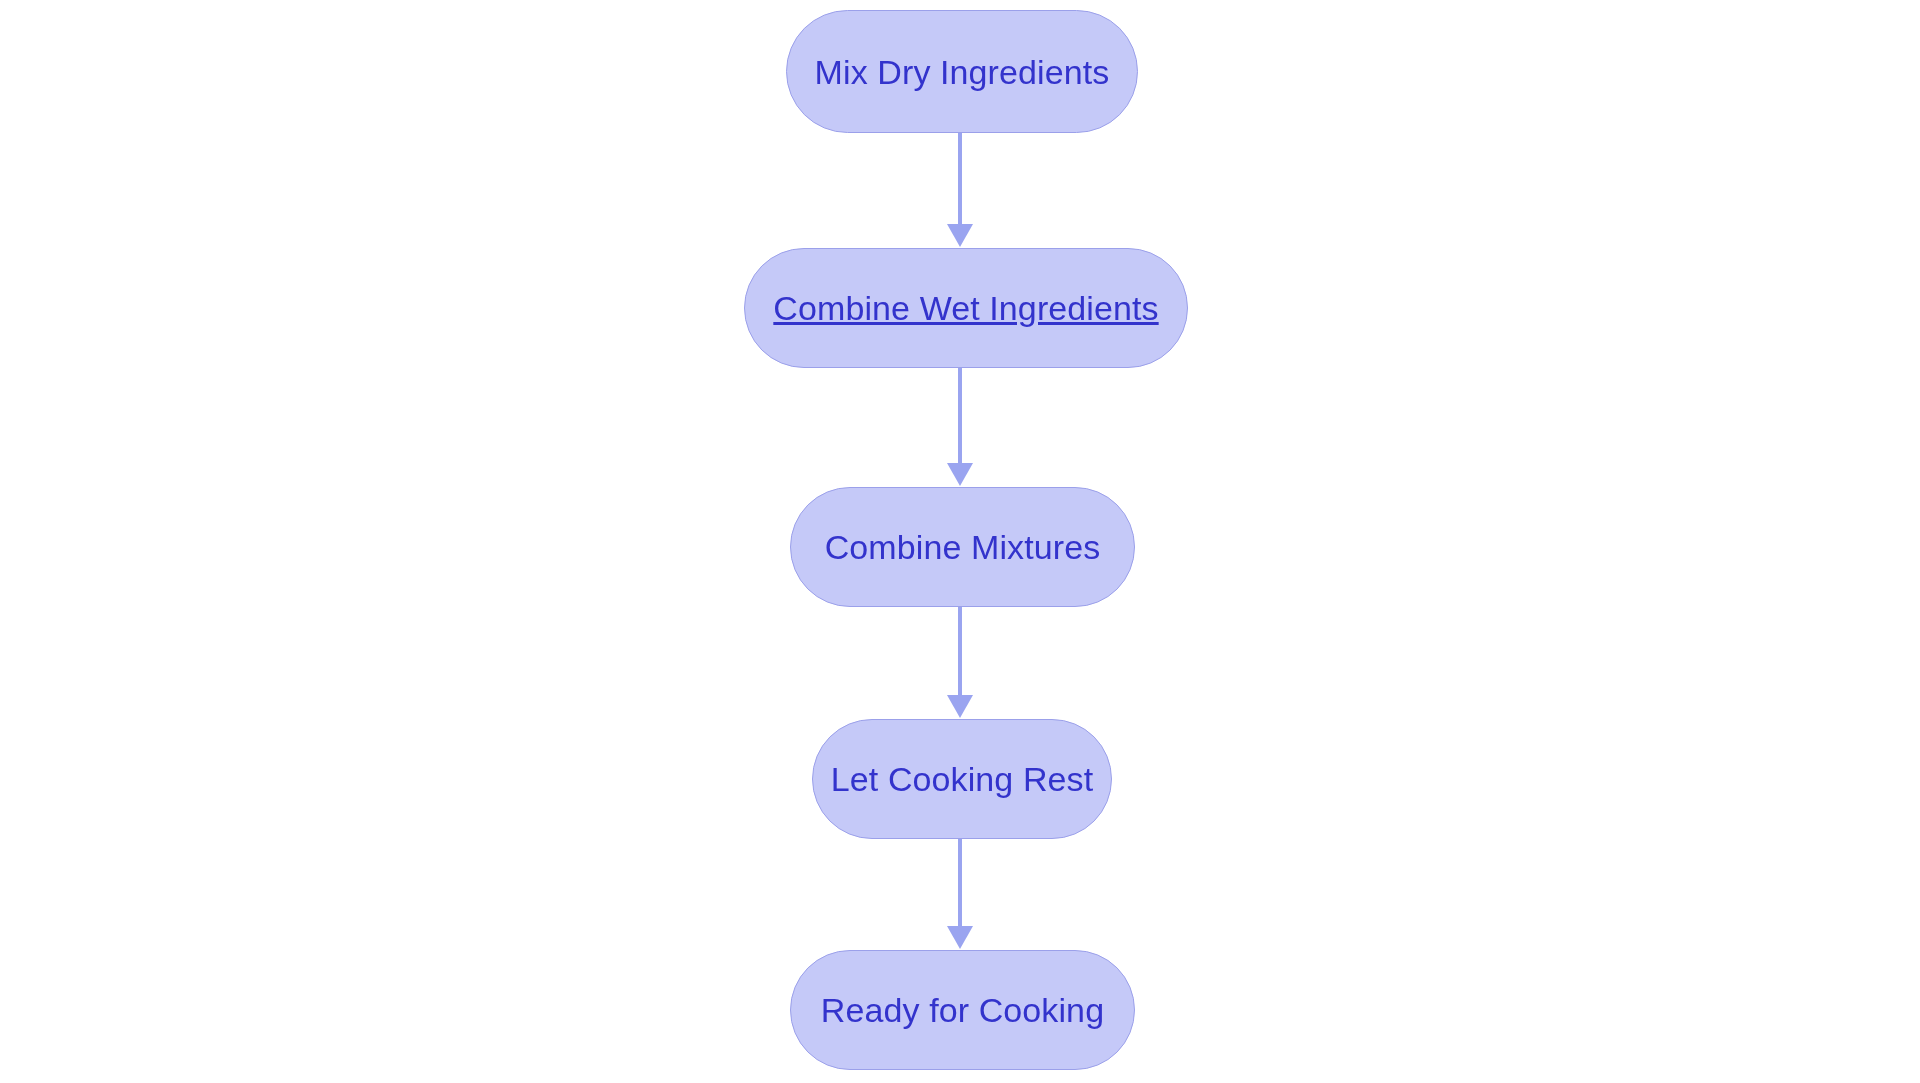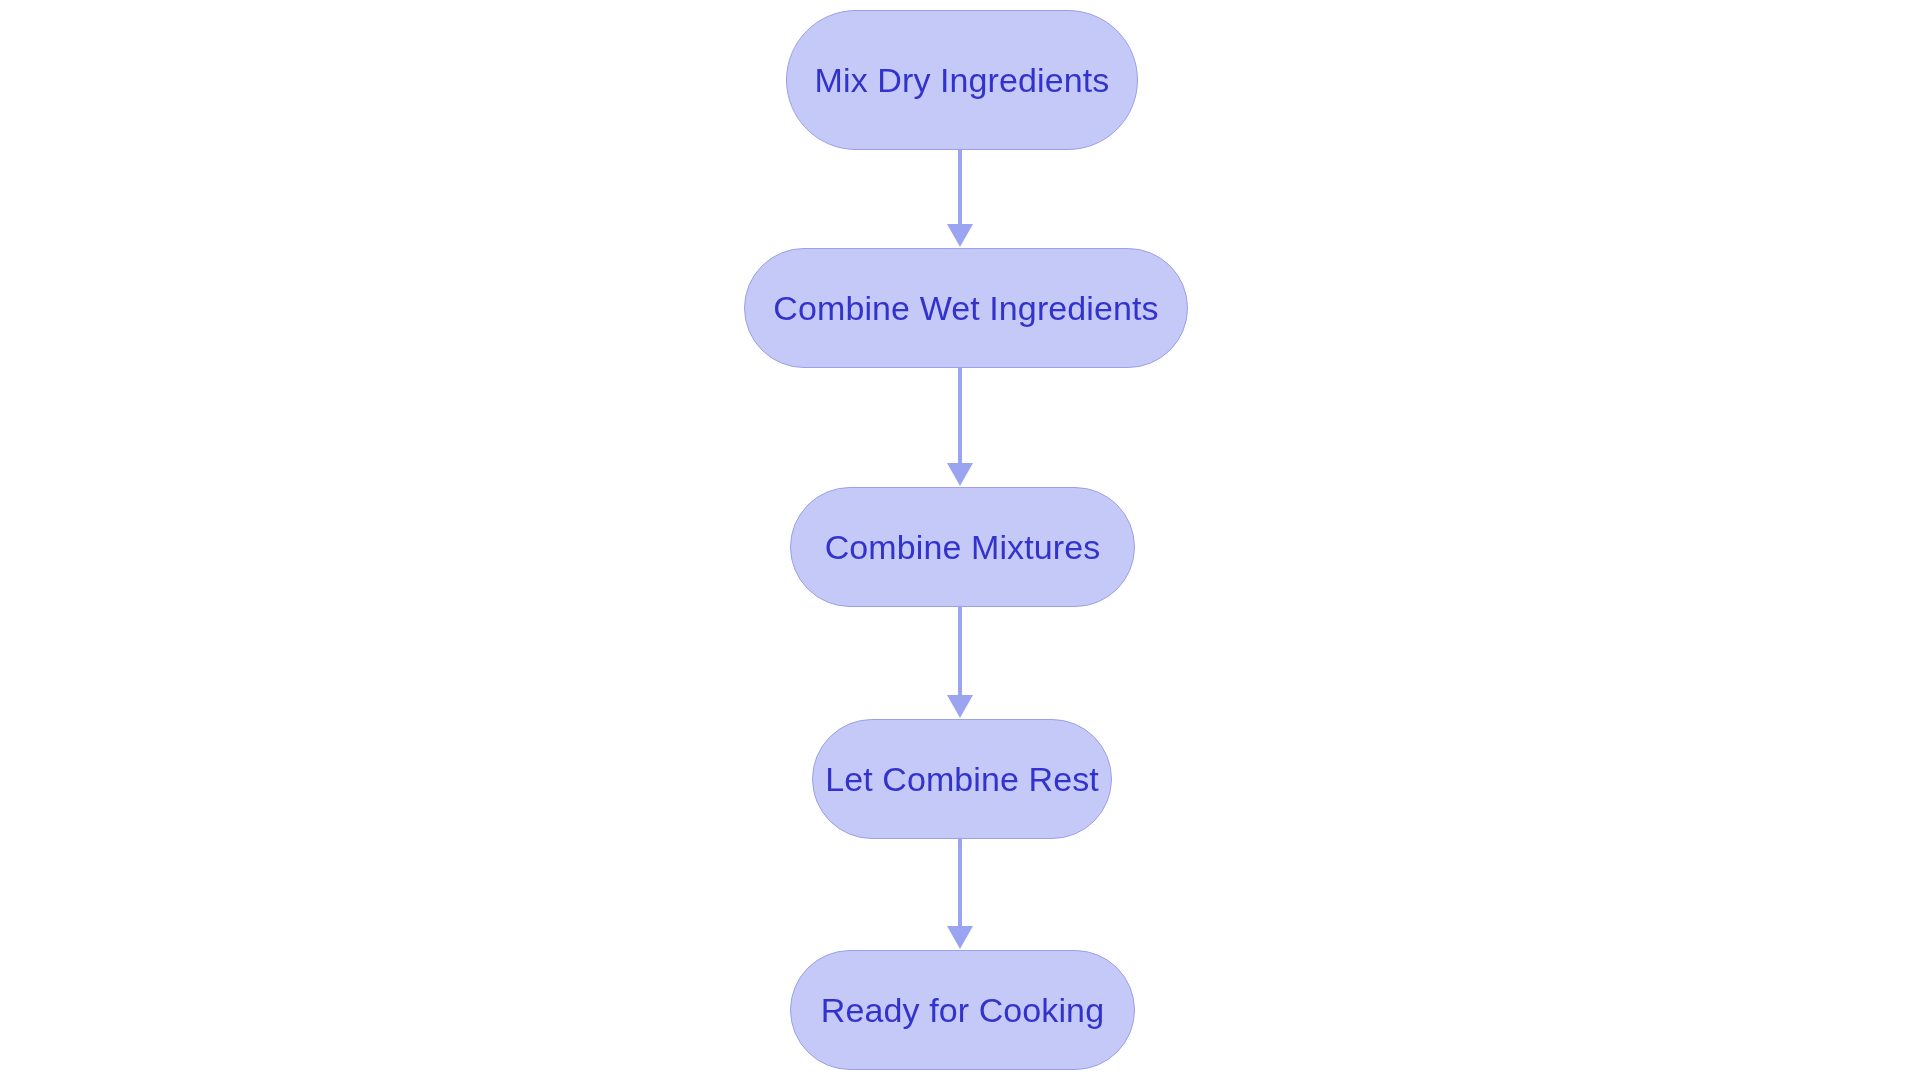--- a/index.html
+++ b/index.html
@@ -42,22 +42,22 @@
   }
 
   .node-label {
     color: #3333cc;
     font-size: 34px;
     font-family: "Liberation Sans", sans-serif;
     pointer-events: none;
   }
 
   
-  #node-0 { left: 786px;  top: 10px;  width: 352px; height: 140px; }
-  #node-1 { left: 744px;  top: 248px; width: 444px; height: 120px; }
+  #node-0 { left: 786px;  top: 10px;  width: 352px; height: 123px; }
+  #node-1 { left: 744px;  top: 248px; width: 444px; height: 120px; text-decoration: underline; }
   #node-2 { left: 790px;  top: 487px; width: 345px; height: 120px; }
   #node-3 { left: 812px;  top: 719px; width: 300px; height: 120px; }
   #node-4 { left: 790px;  top: 950px; width: 345px; height: 120px; justify-content: center; }
 
   
   .connector {
     position: absolute;
     left: 0;
     top: 0;
     width: 1920px;
@@ -108,20 +108,20 @@
 
   <div class="node" id="node-1">
     <span class="node-label">Combine Wet Ingredients</span>
   </div>
 
   <div class="node" id="node-2">
     <span class="node-label">Combine Mixtures</span>
   </div>
 
   <div class="node" id="node-3">
-    <span class="node-label">Let Combine Rest</span>
+    <span class="node-label">Let Cooking Rest</span>
   </div>
 
   <div class="node" id="node-4">
     <span class="node-label">Ready for Cooking</span>
   </div>
 
 </div>
 
 </body></html>

